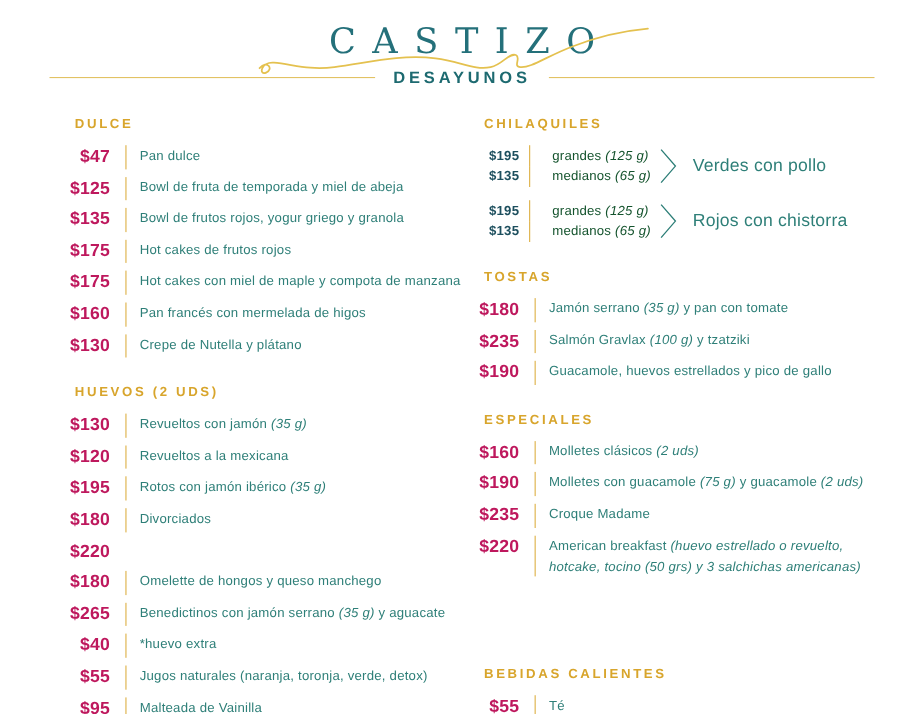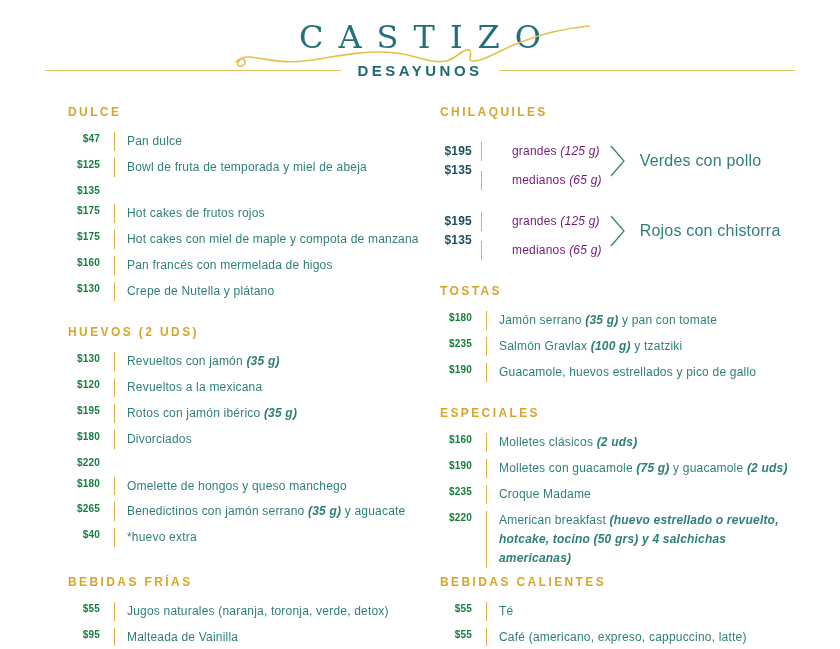--- a/index.html
+++ b/index.html
@@ -26,35 +26,35 @@
   .cell { min-width:0; }
   .sec { margin-bottom:24px; }
   .sec:last-child { margin-bottom:0; }
   .sec-title {
     font-size:12px; font-weight:bold; color:#d8a52c;
     letter-spacing:2.4px; margin:0 0 13px 8px;
   }
   .row { display:flex; margin-bottom:7px; }
   .price {
     width:40px; flex-shrink:0; text-align:right;
-    font-weight:bold; font-size:10px; color:#15803d; line-height:1.35; letter-spacing:0.2px;
+    font-weight:bold; font-size:16px; color:#be185d; line-height:1.35; letter-spacing:0.2px;
   }
   .txt {
     margin-left:14px; border-left:1.5px solid #ddb044; padding-left:12px;
     font-size:12px; color:#2e7f78; line-height:1.58; max-width:312px; letter-spacing:0.2px;
   }
-  .txt i { font-style:italic;font-weight:bold; }
+  .txt i { font-style:italic; }
   
   .group { display:flex; align-items:center; margin-bottom:12px; }
   .g-prices { width:40px; flex-shrink:0; text-align:right; }
   .g-price { font-weight:bold; font-size:12px; color:#1d4f5e; line-height:19px; letter-spacing:0.2px; }
   .g-opts { margin-left:9px; }
   .g-opt {
-    border-left:1.5px solid #ddb044; padding-left:30px; font-size:12px;
-    color:#701a75; line-height:19px; letter-spacing:0.2px;margin-top:10px;
+    border-left:1.5px solid #ddb044; padding-left:20px; font-size:12px;
+    color:#14532d; line-height:19px; letter-spacing:0.2px;
   }
   .g-opt i { font-style:italic; }
   .bracket { margin-left:8px; flex-shrink:0; }
   .g-name { margin-left:14px; font-size:16px; color:#2e7f78; letter-spacing:0.2px; }
 </style>
 </head>
 <body>
 
 <div class="page">
 
@@ -81,20 +81,21 @@
             <div class="row">
               <span class="price">$47</span>
               <span class="txt"><span>Pan dulce</span></span>
             </div>
             <div class="row">
               <span class="price">$125</span>
               <span class="txt"><span>Bowl de fruta de temporada y miel de abeja</span></span>
             </div>
             <div class="row">
               <span class="price">$135</span>
+              <span class="txt"><span>Bowl de frutos rojos, yogur griego y granola</span></span>
             </div>
             <div class="row">
               <span class="price">$175</span>
               <span class="txt"><span>Hot cakes de frutos rojos</span></span>
             </div>
             <div class="row">
               <span class="price">$175</span>
               <span class="txt"><span>Hot cakes con miel de maple y compota de manzana</span></span>
             </div>
             <div class="row">
@@ -206,29 +207,28 @@
             <div class="row">
               <span class="price">$190</span>
               <span class="txt"><span>Molletes con guacamole </span><i>(75 g)</i><span> y guacamole </span><i>(2 uds)</i></span>
             </div>
             <div class="row">
               <span class="price">$235</span>
               <span class="txt"><span>Croque Madame</span></span>
             </div>
             <div class="row">
               <span class="price">$220</span>
-              <span class="txt"><span>American breakfast </span><i>(huevo estrellado o revuelto, hotcake, tocino (50 grs) y 4 salchichas americanas)</i></span>
-            </div>
-          </div>
-      </section>
-    </div>
-
-    <div class="cell">
-      <section class="sec">
-        <h2 class="sec-title">BEBIDAS FRÍAS</h2>
+              <span class="txt"><span>American breakfast </span><i>(huevo estrellado o revuelto, hotcake, tocino (50 grs) y 3 salchichas americanas)</i></span>
+            </div>
+          </div>
+      </section>
+    </div>
+
+    <div class="cell">
+      <section class="sec">
         <div class="rows">
             <div class="row">
               <span class="price">$55</span>
               <span class="txt"><span>Jugos naturales (naranja, toronja, verde, detox)</span></span>
             </div>
             <div class="row">
               <span class="price">$95</span>
               <span class="txt"><span>Malteada de Vainilla</span></span>
             </div>
           </div>

